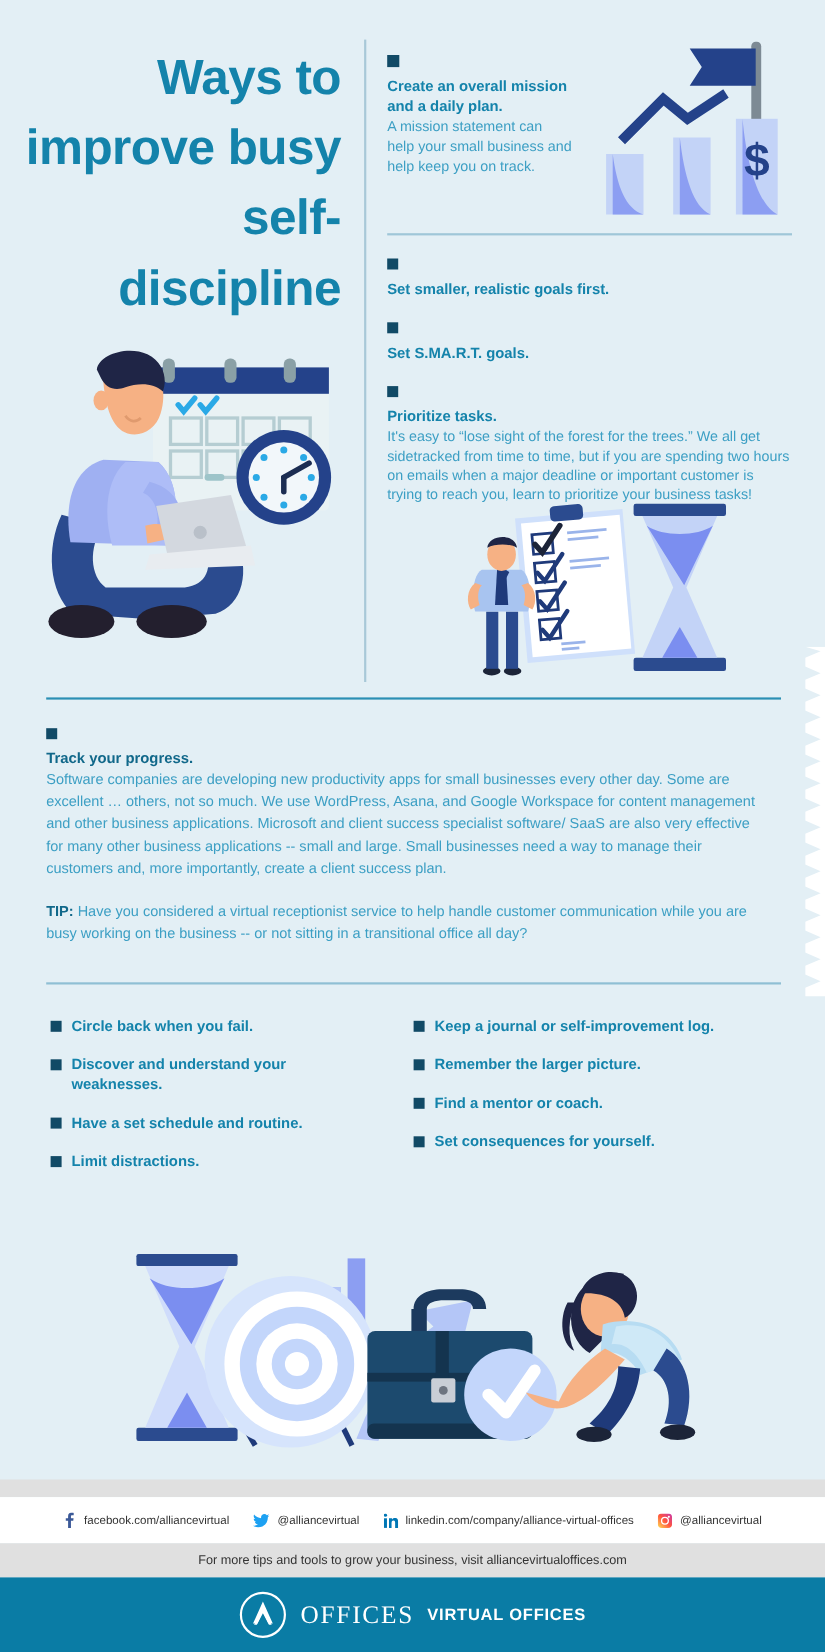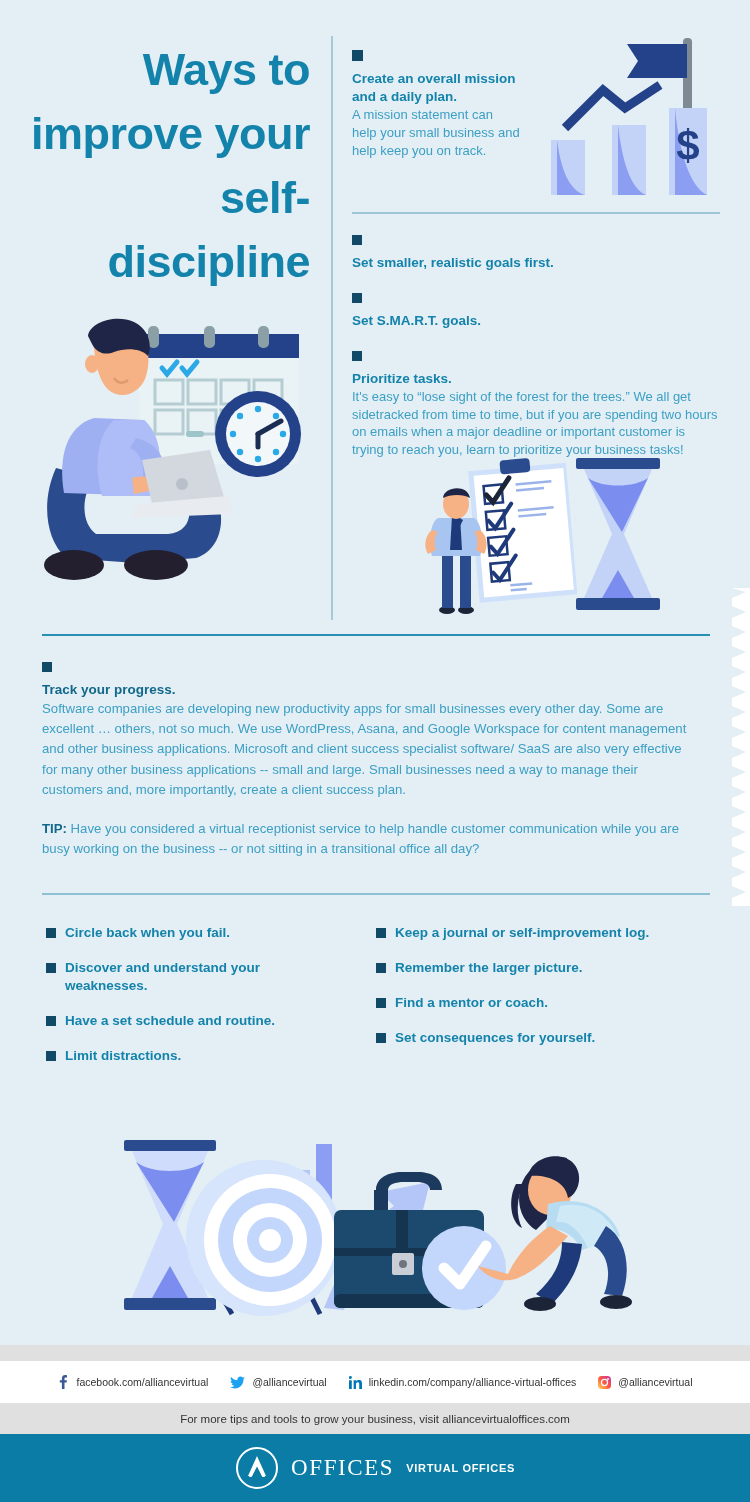--- a/index.html
+++ b/index.html
@@ -199,31 +199,31 @@
     position: absolute; left: 0; top: 1434px;
     width: 750px; height: 68px; background: #0a7ca5;
     display: flex; align-items: center; justify-content: center;
     gap: 12px;
   }
   .brand-name {
     font-family: "Liberation Serif", serif;
     color: #fff; font-size: 23px; letter-spacing: 1.6px;
   }
   .brand-sub {
-    color: #fff; font-size: 11px; font-weight: bold; letter-spacing: 0.7px;
+    color: #fff; font-size: 15px; font-weight: bold; letter-spacing: 0.7px;
   }
 </style>
 </head>
 <body>
 
 <div class="page">
 
   <div class="hero">
 
-    <div class="title">Ways to improve your self-discipline</div>
+    <div class="title">Ways to improve busy self-discipline</div>
 
     <div class="vdivider"></div>
 
     <div class="ill-chart">
       <svg width="185" height="180" viewBox="0 0 185 180">
 
         <rect x="148" y="8" width="9" height="155" rx="4" fill="#7d8a94"></rect>
 
         <path d="M92 14 L152 14 L152 48 L92 48 L103 31 Z" fill="#24428a"></path>
 

